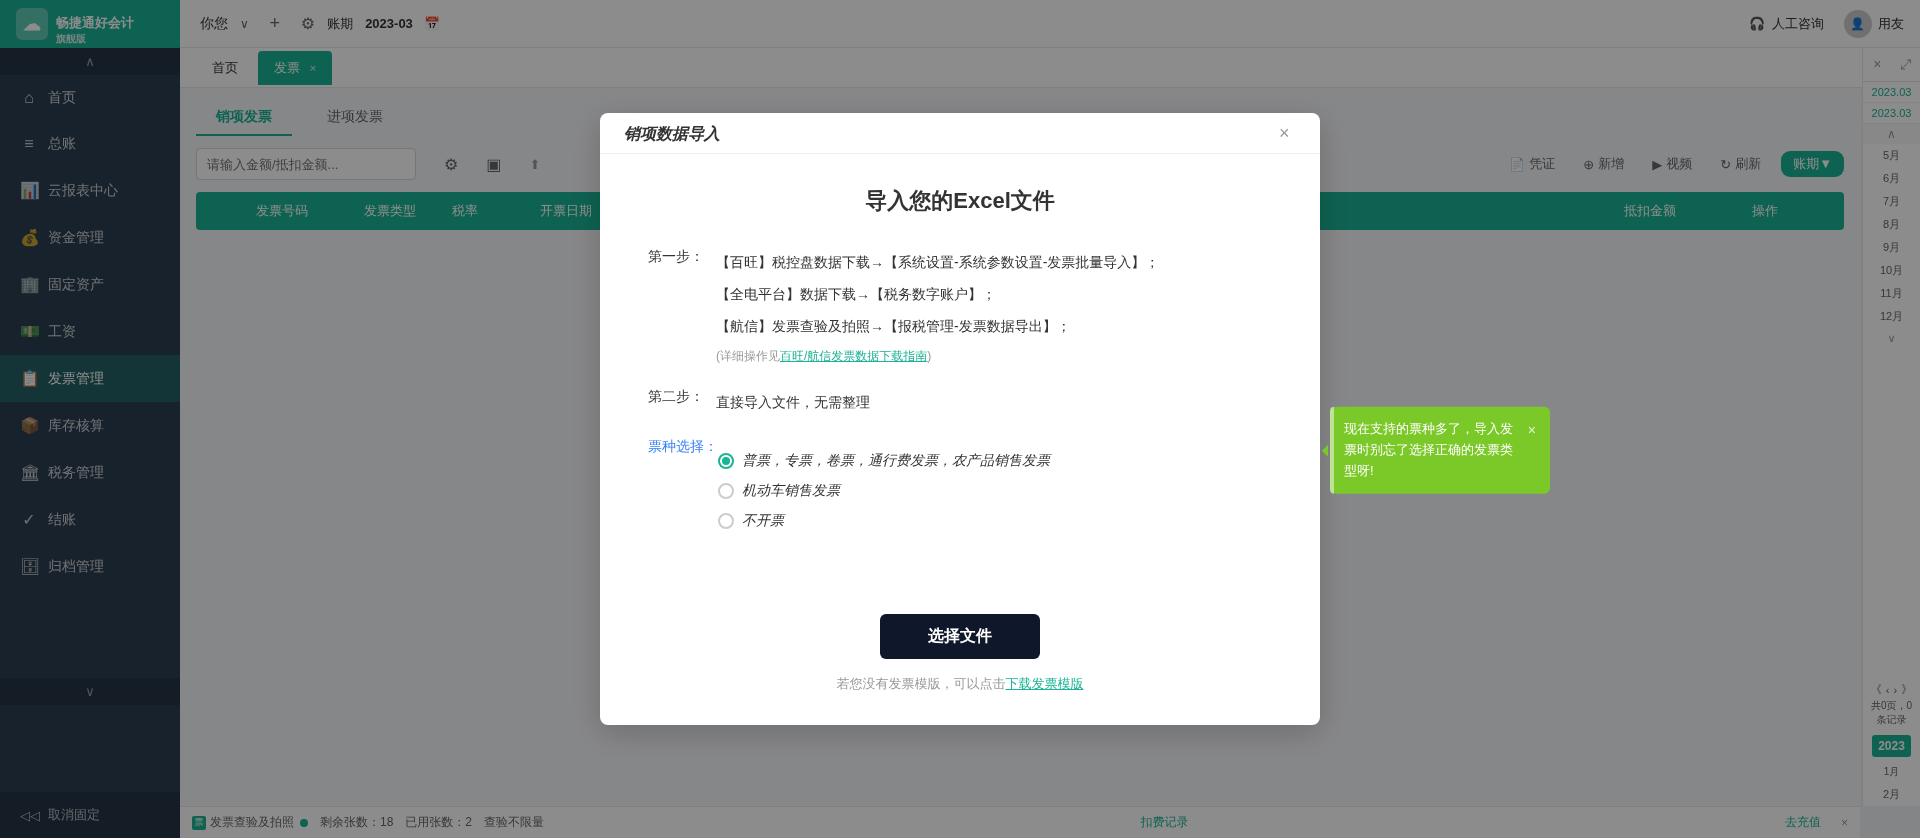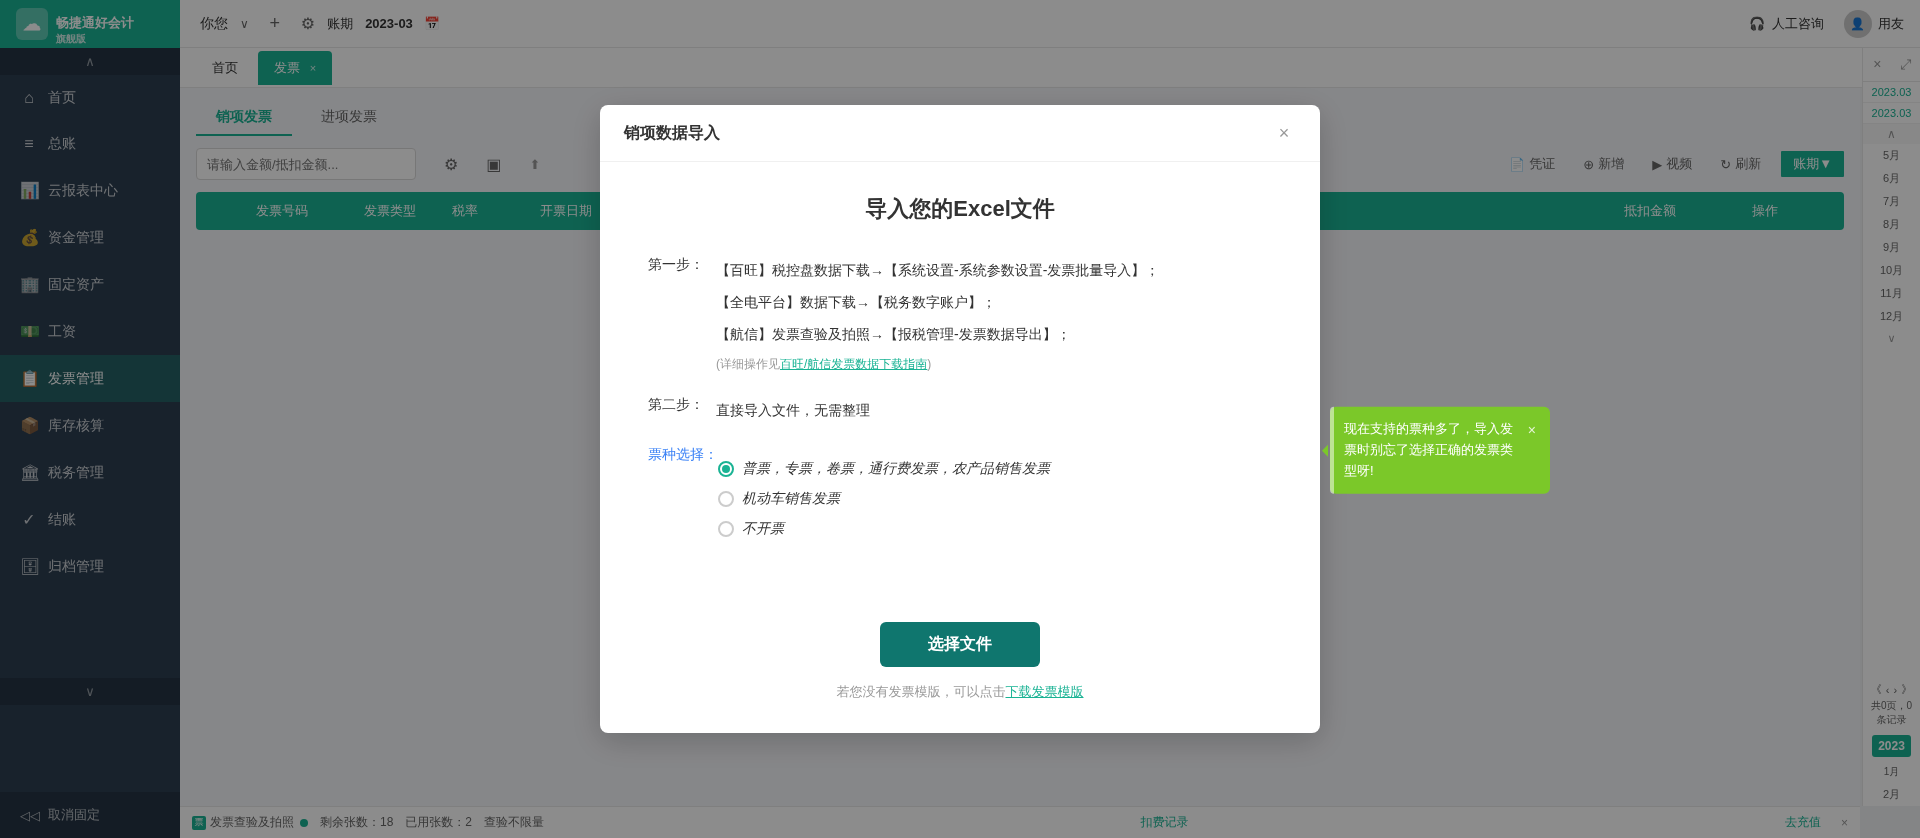--- a/index.html
+++ b/index.html
@@ -26,60 +26,60 @@
     .tabbar { display: flex; align-items: center; background: #fff; border-bottom: 1px solid #e8e8e8; padding: 0 16px; height: 40px; gap: 4px; }
     .tab { padding: 8px 16px; cursor: pointer; color: #666; font-size: 13px; border-radius: 4px 4px 0 0; }
     .tab.active { background: #1ab394; color: #fff; }
     .tab-close { margin-left: 6px; color: rgba(255,255,255,0.8); font-size: 11px; cursor: pointer; }
     .tab-first { color: #333; }
 
     
     .content { background: #f5f6fa; padding: 12px 16px; height: calc(838px - 48px - 40px); overflow: hidden; }
 
     
-    .invoice-tabs { display: flex; gap: 9px; margin-bottom: 12px; font-family: Liberation Serif, serif; }
+    .invoice-tabs { display: flex; gap: 15px; margin-bottom: 12px; font-family: Liberation Serif, serif; }
     .invoice-tab { padding: 8px 20px; cursor: pointer; color: #666; font-size: 14px; border-bottom: 2px solid transparent; }
     .invoice-tab.active { color: #1ab394; border-bottom: 2px solid #1ab394; font-weight: bold; }
 
     
     .toolbar { display: flex; align-items: center; gap: 28px; margin-bottom: 12px; }
     .search-input { width: 220px; height: 32px; border: 1px solid #d9d9d9; border-radius: 4px; padding: 0 10px; font-size: 13px; color: #999; background: #fff; }
     .toolbar-right { margin-left: auto; display: flex; align-items: center; gap: 12px; }
     .btn-toolbar { display: flex; align-items: center; gap: 4px; color: #666; cursor: pointer; font-size: 13px; padding: 0 8px; height: 32px; }
-    .btn-period { background: #1ab394; color: #fff; padding: 4px 12px; border-radius: 1px; cursor: pointer; font-size: 13px; display: flex; align-items: center; gap: 4px; }
+    .btn-period { background: #1ab394; color: #fff; padding: 4px 12px; border-radius: 9px; cursor: pointer; font-size: 13px; display: flex; align-items: center; gap: 4px; }
 
     
     .table-container { background: #fff; border-radius: 4px; overflow: hidden; }
     .table-header { display: grid; grid-template-columns: 40px 100px 80px 80px 120px 1fr 120px 80px; background: #1ab394; color: #fff; padding: 10px 12px; font-size: 13px; gap: 8px; align-items: center; }
 
     
     .bottombar { position: fixed; bottom: 0; left: 180px; right: 60px; height: 32px; background: #fff; border-top: 1px solid #e8e8e8; display: flex; align-items: center; padding: 0 12px; gap: 12px; font-size: 12px; color: #666; }
     .bottombar-tag { display: flex; align-items: center; gap: 4px; }
     .bottombar-tag-icon { width: 14px; height: 14px; background: #1ab394; border-radius: 2px; display: flex; align-items: center; justify-content: center; color: #fff; font-size: 9px; }
     .bottombar-link { color: #1ab394; cursor: pointer; text-decoration: none; margin-left: auto; }
     .bottombar-close { cursor: pointer; color: #999; margin-left: 8px; }
 
     
     .modal-overlay { position: fixed; top: 0; left: 0; right: 0; bottom: 0; background: rgba(0,0,0,0.45); z-index: 200; display: flex; align-items: center; justify-content: center; }
     .modal { background: #fff; border-radius: 8px; width: 720px; max-height: 680px; overflow: hidden; box-shadow: 0 8px 32px rgba(0,0,0,0.2); }
-    .modal-header { display: flex; align-items: center; justify-content: space-between; padding: 16px 24px; border-bottom: 1px solid #f0f0f0; }
+    .modal-header { display: flex; align-items: flex-end; justify-content: space-between; padding: 8px 24px; border-bottom: 1px solid #f0f0f0; font-style: italic; }
     .modal-title { font-size: 16px; font-weight: bold; color: #333; }
     .modal-close { cursor: pointer; color: #999; font-size: 18px; width: 24px; height: 24px; display: flex; align-items: center; justify-content: center; }
     .modal-body { padding: 32px 48px; }
     .modal-main-title { font-size: 22px; font-weight: bold; color: #333; text-align: center; margin-bottom: 32px; }
     .step { display: flex; margin-bottom: 20px; gap: 12px; }
     .step-label { font-size: 14px; color: #333; white-space: nowrap; font-weight: 500; min-width: 56px; }
     .step-content { font-size: 14px; color: #333; line-height: 2; }
     .radio-group { margin: 16px 0; font-style: italic; }
     .radio-item { display: flex; align-items: center; gap: 8px; margin-bottom: 12px; font-size: 14px; color: #333; cursor: pointer; }
     .radio-circle { width: 16px; height: 16px; border-radius: 50%; border: 2px solid #ccc; display: flex; align-items: center; justify-content: center; flex-shrink: 0; }
     .radio-circle.checked { border-color: #1ab394; }
     .radio-dot { width: 8px; height: 8px; border-radius: 50%; background: #1ab394; }
     .modal-footer { padding: 24px 48px 32px; display: flex; flex-direction: column; align-items: center; gap: 16px; }
-    .btn-select-file { background: #0f766e; color: #fff; border: none; border-radius: 6px; padding: 12px 48px; font-size: 16px; cursor: pointer; font-weight: bold; }
+    .btn-select-file { background: #0f172a; color: #fff; border: none; border-radius: 6px; padding: 12px 48px; font-size: 16px; cursor: pointer; font-weight: bold; }
     .modal-download { font-size: 13px; color: #999; }
     .modal-download-link { color: #1ab394; cursor: pointer; text-decoration: underline; }
 
     
     .tooltip { position: absolute; background: #7bc829; color: #fff; border-radius: 6px; padding: 12px 14px; font-size: 13px; max-width: 240px; line-height: 1.6; z-index: 300; }
     .tooltip::before { content: ''; position: absolute; left: -8px; top: 50%; transform: translateY(-50%); border: 6px solid transparent; border-right-color: #7bc829; border-left: none; }
     .tooltip-close { float: right; cursor: pointer; margin-left: 8px; font-size: 14px; opacity: 0.8; }
     .tooltip-bar { width: 4px; background: rgba(255,255,255,0.5); position: absolute; left: 0; top: 0; bottom: 0; border-radius: 6px 0 0 6px; }
   </style>
 </head>

